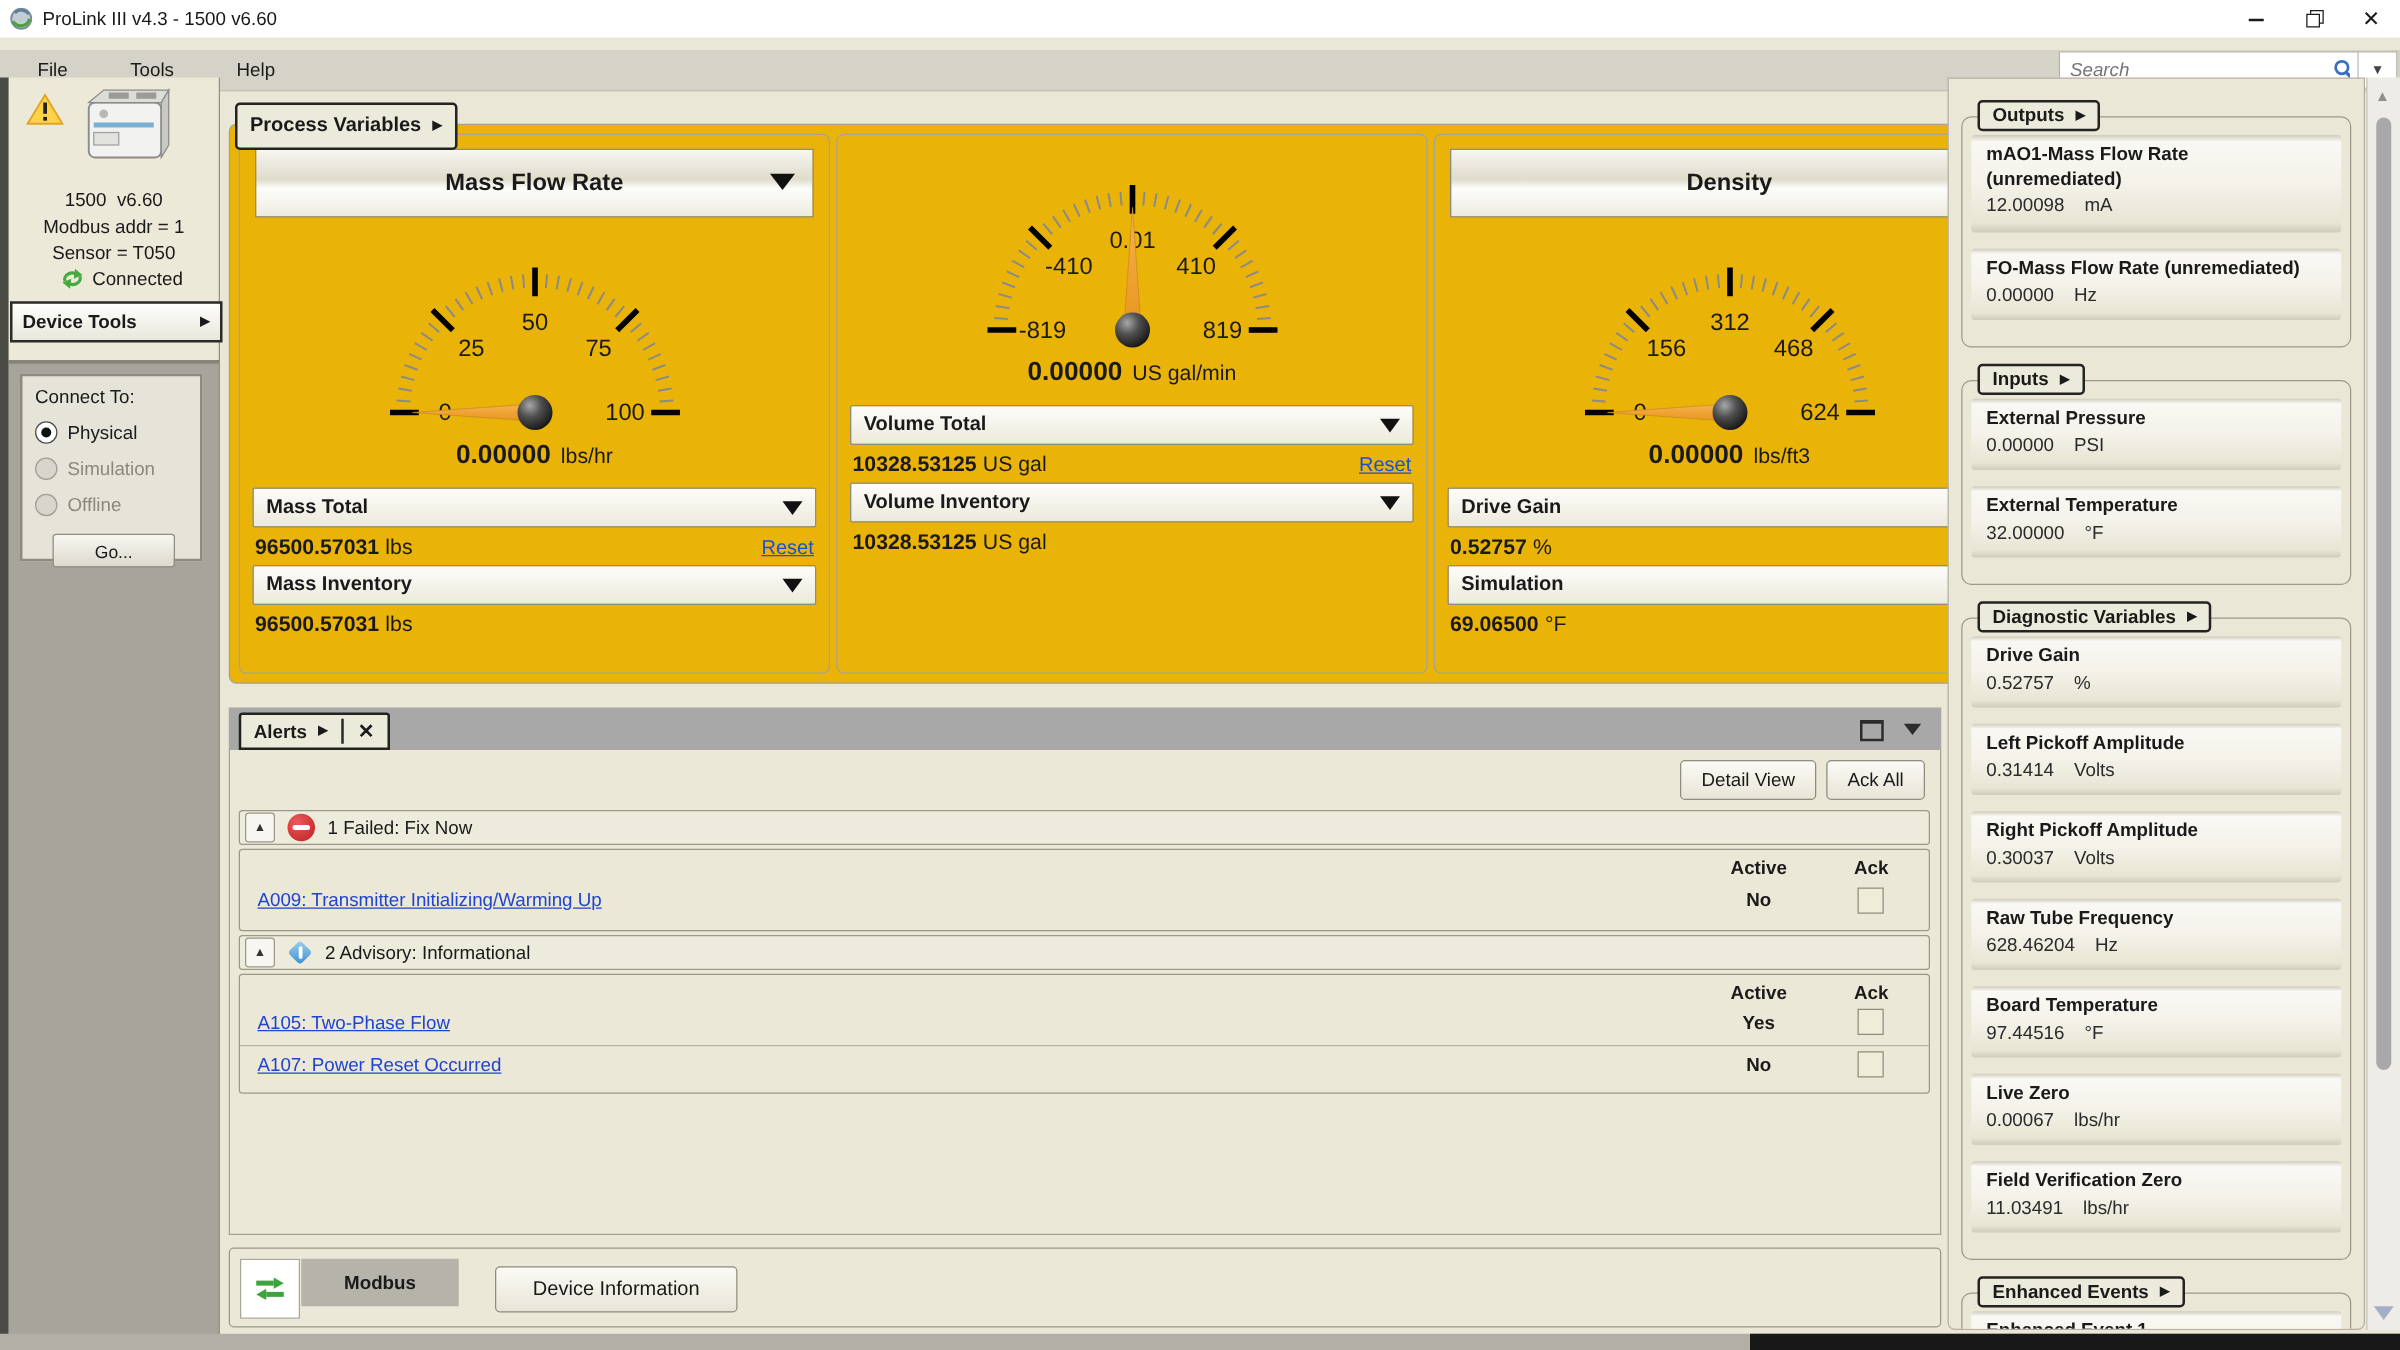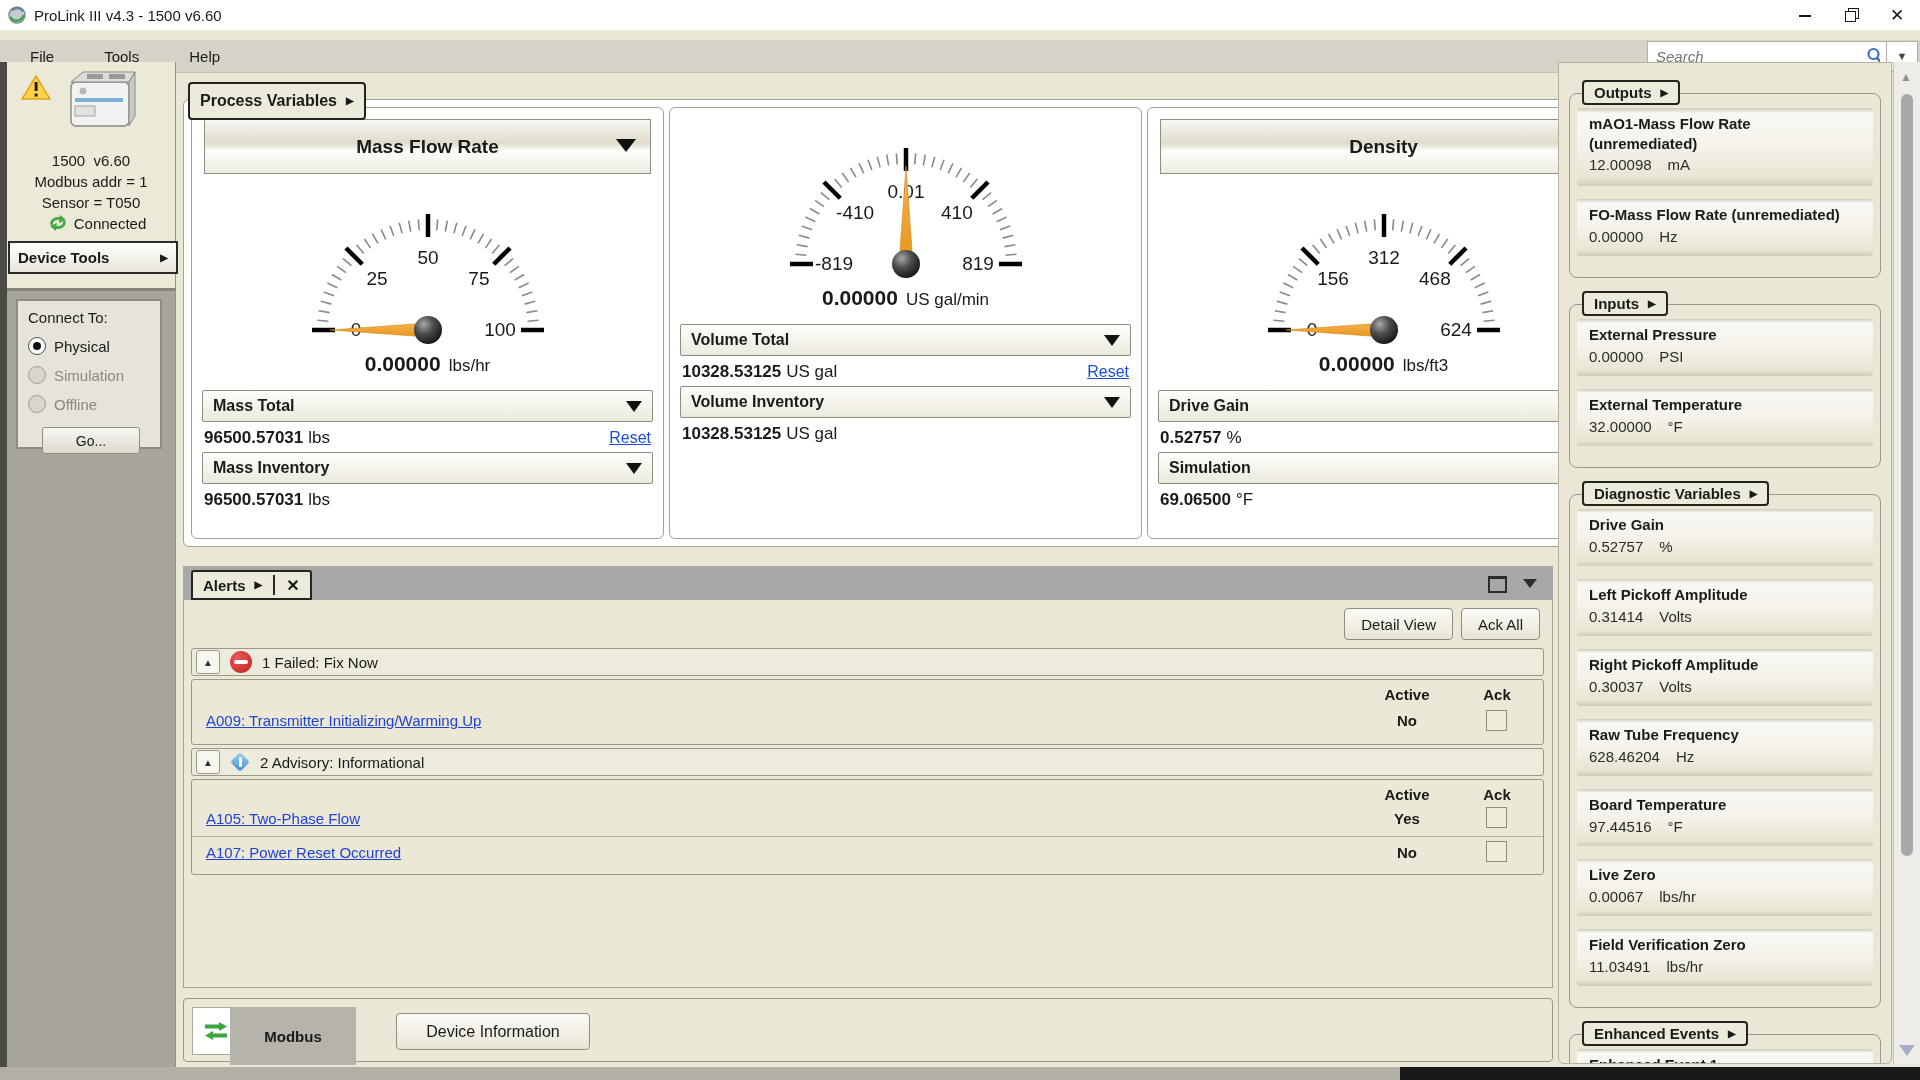--- a/index.html
+++ b/index.html
@@ -53,21 +53,21 @@
     background:linear-gradient(#f8f7f2,#dcd9cc);font-size:14px;display:flex;align-items:center;justify-content:center;}
 
   
   .tabbtn{display:inline-flex;align-items:center;gap:9px;background:#eceadb;border:2px solid #23231f;
     border-radius:4px;padding:2px 10px;font-weight:700;font-size:15px;box-sizing:border-box;}
   .arr{font-size:10px;line-height:1;}
 
   
   .pv-tab{position:absolute;top:70px;left:188px;height:38px;z-index:2;font-size:16px;margin-top:12px;}
   .pv-panel{position:absolute;top:99px;left:183px;width:1445px;height:448px;border:1px solid #a5a295;
-    border-radius:6px;background:#ffffff;box-sizing:border-box;display:flex;gap:5px;padding:7px;}
+    border-radius:6px;background:#eab308;box-sizing:border-box;display:flex;gap:5px;padding:7px;}
   .gauge-col{flex:1;border:1px solid #a5a295;border-radius:6px;display:flex;flex-direction:column;box-sizing:border-box;}
   .gauge-combo{position:relative;margin:11px 12px 0;height:53px;border:1px solid #8f8c80;
     background:linear-gradient(180deg,#f7f6f1 0%,#dfdccb 44%,#fdfdfa 58%,#edebdf 100%);
     display:flex;align-items:center;justify-content:center;font-size:19px;font-weight:600;}
   .caret-big{position:absolute;right:14px;top:19px;width:0;height:0;
     border-left:10px solid transparent;border-right:10px solid transparent;border-top:13px solid #111;}
   .gauge-svg{display:block;margin:8px auto 0;}
   .gauge-value{display:flex;justify-content:center;align-items:baseline;gap:8px;margin-top:2px;}
   .gv-num{font-size:21px;font-weight:700;}
   .gv-unit{font-size:17px;}
@@ -112,21 +112,21 @@
   .alert-link{position:absolute;left:14px;color:#2144d0;text-decoration:underline;font-size:15px;}
   .checkbox{position:absolute;right:36px;width:19px;height:19px;background:#efedd8;border:1px solid #8f8c7c;}
   .row-divider{position:absolute;left:0;right:0;height:1px;background:#b5b2a5;}
   .bold{font-weight:700;}
 
   
   .bottom-bar{position:absolute;top:998px;left:183px;width:1370px;height:64px;border:1px solid #9b9889;
     border-radius:4px;background:#ebe8d7;box-sizing:border-box;}
   .conn-icon-box{position:absolute;left:8px;top:8px;width:46px;height:46px;background:#fff;border:1px solid #aaa79b;
     display:flex;align-items:center;justify-content:center;}
-  .conn-label{position:absolute;left:46px;top:8px;width:126px;height:58px;background:#b6b3ab;
+  .conn-label{position:absolute;left:57px;top:8px;width:126px;height:38px;background:#b6b3ab;
     display:flex;align-items:center;justify-content:center;font-size:15px;font-weight:700;text-align:right;}
   .devinfo-btn{position:absolute;left:212px;top:14px;width:192px;height:35px;border:1px solid #8f8c80;
     border-radius:4px;background:linear-gradient(#fbfaf5,#e8e5d6);display:flex;align-items:center;
     justify-content:center;font-size:16px;}
   .bottom-strip{position:absolute;bottom:0;left:0;right:0;height:13px;background:#b2afa7;}
   .bottom-strip-dark{position:absolute;bottom:0;left:1400px;right:0;height:13px;background:#181818;}
 
   
   .right-panel{position:absolute;top:62px;left:1558px;width:334px;height:1002px;background:#eae7d6;
     border:1px solid #b3b0a3;border-radius:0 0 6px 6px;box-sizing:border-box;padding-top:30px;overflow:hidden;}

